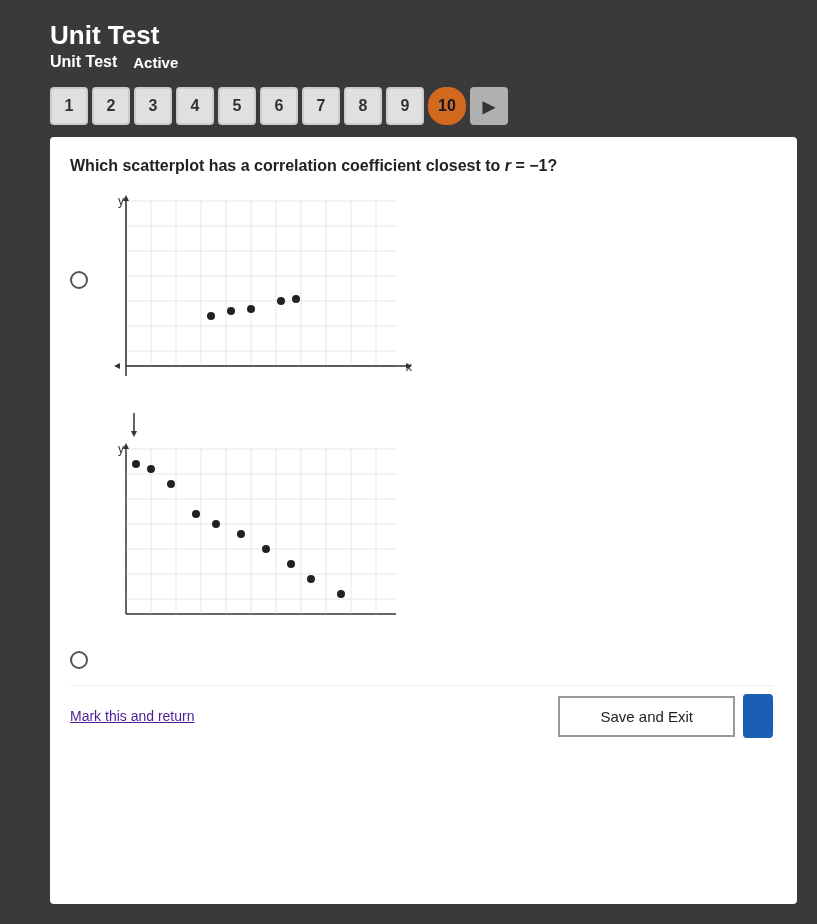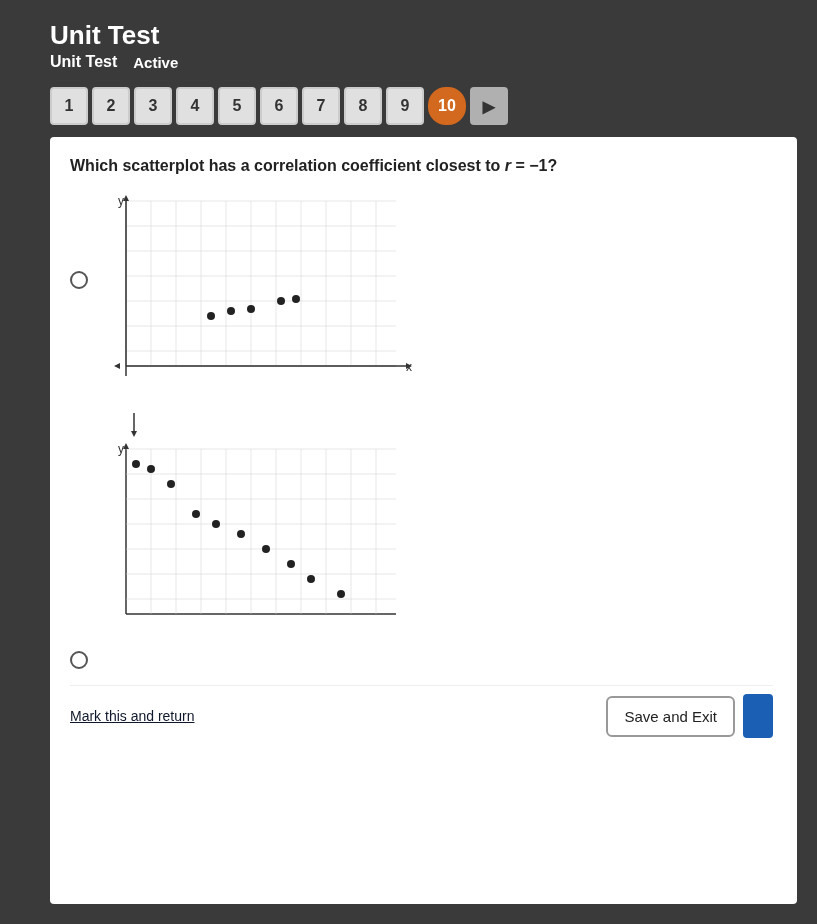--- a/index.html
+++ b/index.html
@@ -62,21 +62,21 @@
       font-weight: bold;
       cursor: pointer;
       display: flex;
       align-items: center;
       justify-content: center;
     }
 
     .nav-btn.active {
       background: #d2691e;
       border-color: #d2691e;
-      color: #ffffff;
+      color: #0f172a;
       border-radius: 18px;
     }
 
     .nav-btn.arrow {
       background: #b0b0b0;
       border-color: #b0b0b0;
       color: #333;
     }
 
     .content-card {
@@ -122,36 +122,36 @@
       display: flex;
       justify-content: space-between;
       align-items: center;
       margin-top: 16px;
       padding-top: 8px;
       border-top: 1px solid #eee;
     }
 
     .mark-return-link {
       font-size: 14px;
-      color: #0f172a;
+      color: #4c1d95;
       text-decoration: underline;
       cursor: pointer;
     }
 
     .bottom-right {
       display: flex;
       gap: 8px;
       align-items: center;
     }
 
     .save-exit-btn {
-      padding: 10px 16px;
+      padding: 10px 40px;
       background: #fff;
       border: 2px solid #999;
-      border-radius: 6px;
+      border-radius: 0;
       font-size: 15px;
       color: #222;
       cursor: pointer;
       font-weight: normal;
     }
 
     .blue-btn {
       width: 30px;
       height: 44px;
       background: #1a5fb4;

